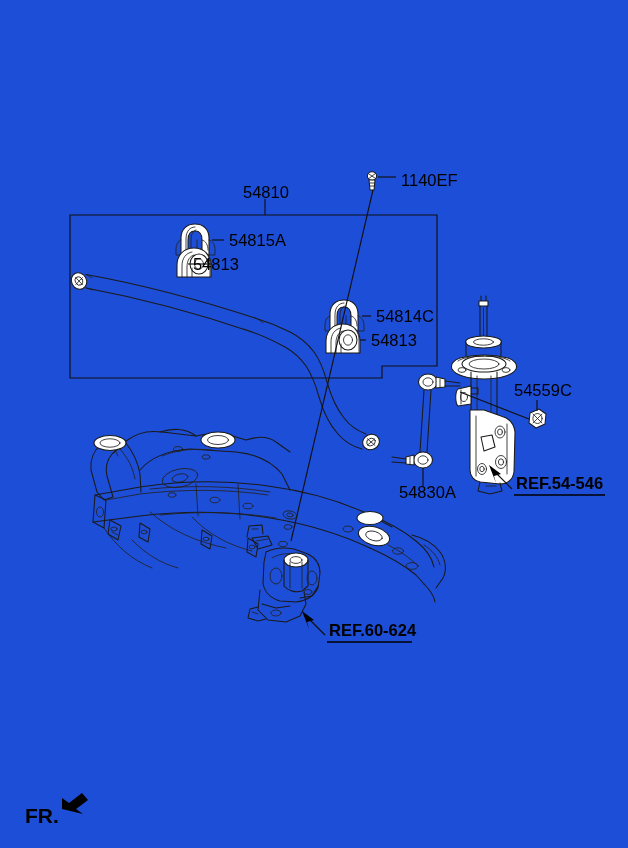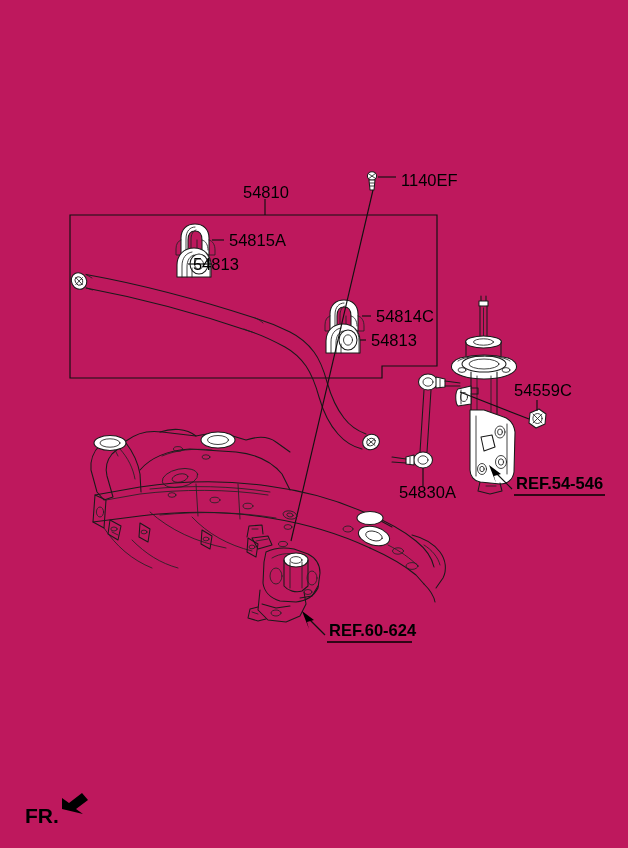--- a/index.html
+++ b/index.html
@@ -8,21 +8,21 @@
     padding: 0;
     background: #ffffff;
   }
   body {
     font-family: "Liberation Sans", sans-serif;
   }
   #page {
     position: relative;
     width: 628px;
     height: 848px;
-    background: #be185d;
+    background: #1d4ed8;
     overflow: hidden;
   }
   #diagram {
     position: absolute;
     left: 0;
     top: 0;
     width: 628px;
     height: 848px;
     display: block;
   }

